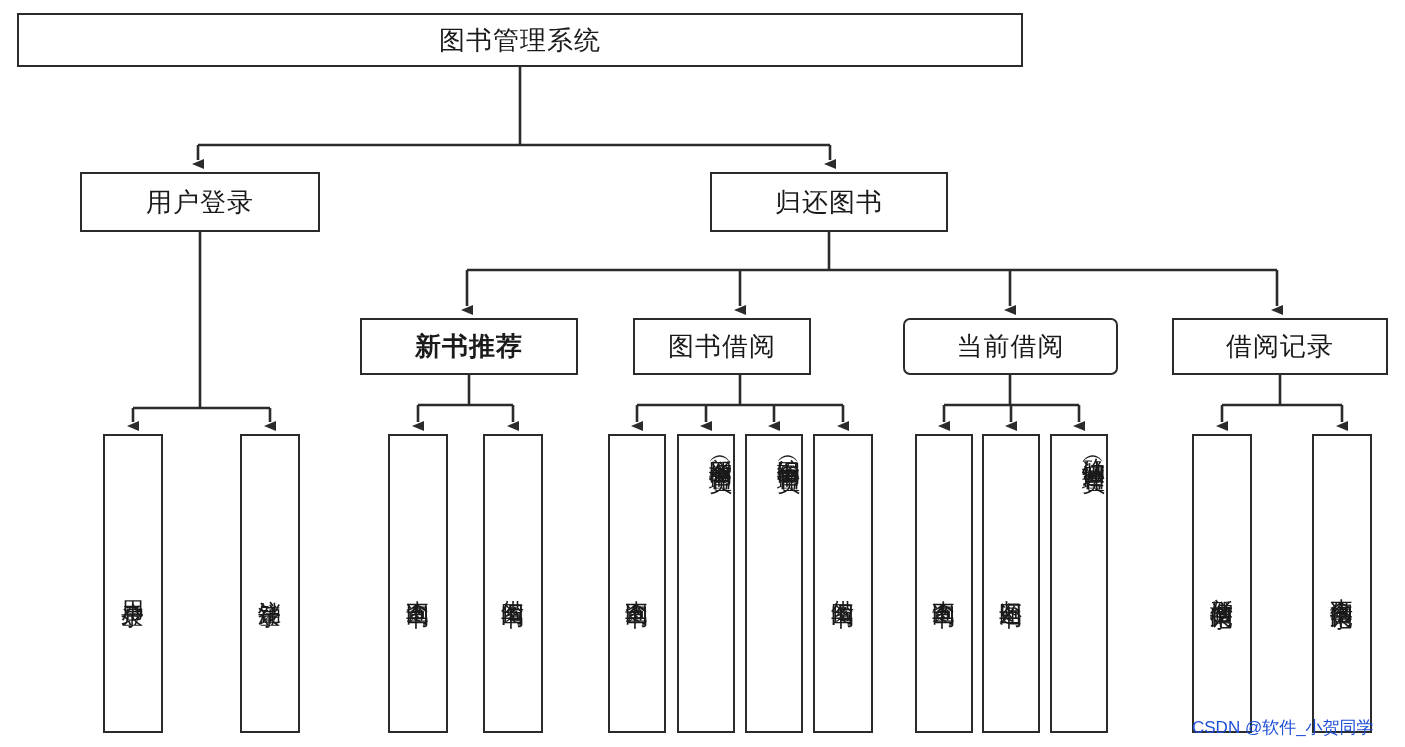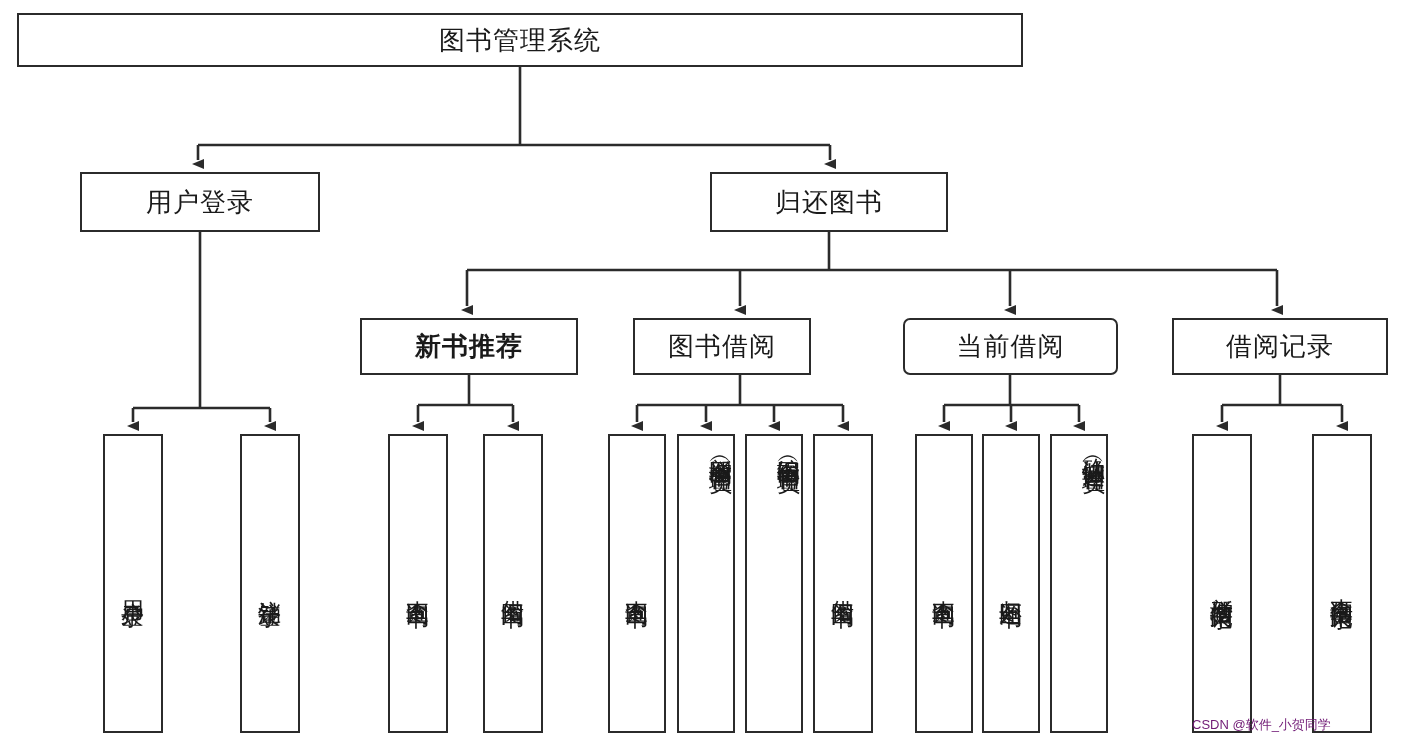--- a/index.html
+++ b/index.html
@@ -50,22 +50,22 @@
     padding-top: 4px;
     line-height: 1.05;
   }
   .node.vert.topalign {
     justify-content: flex-start;
   }
   .watermark {
     position: absolute;
     left: 1192px;
     top: 716px;
-    font-size: 13px;
-    color: #701a75;
+    font-size: 17px;
+    color: #1d4ed8;
     white-space: nowrap;
     z-index: 5;
     font-family: "Liberation Sans", "DejaVu Sans", sans-serif;
   }
 </style>
 </head>
 <body>
 
 <div id="canvas">
 

